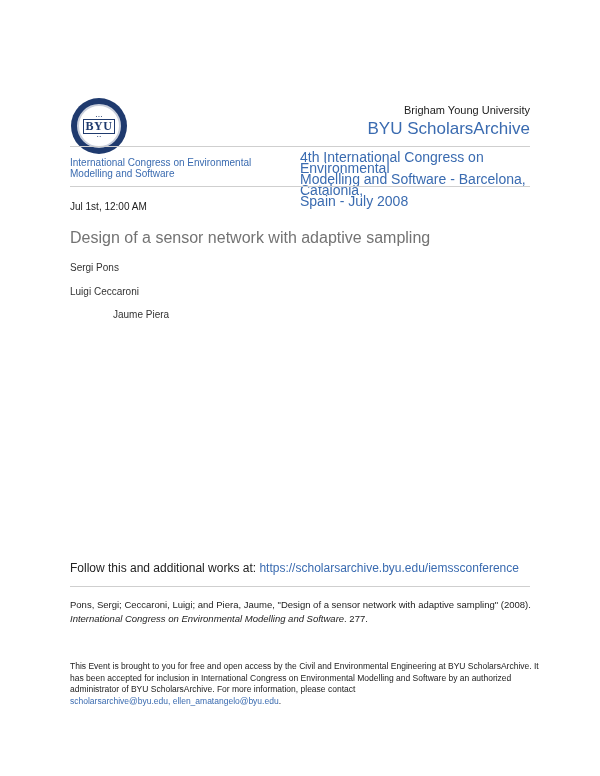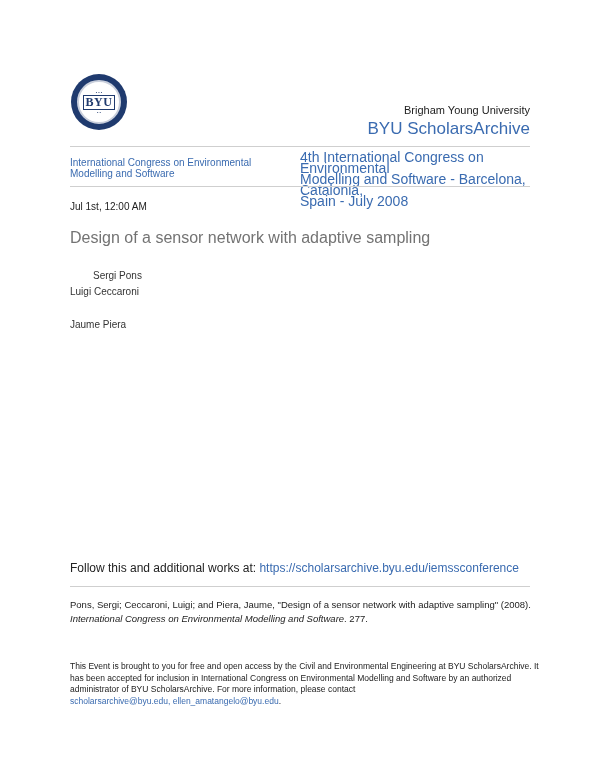--- a/index.html
+++ b/index.html
@@ -6,21 +6,21 @@
     html, body {
       width: 600px; height: 776px; background: #ffffff;
       font-family: "Liberation Sans", sans-serif;
       color: #222222;
       overflow: hidden;
     }
     .page { position: relative; width: 600px; height: 776px; }
 
     
     .logo {
-      position: absolute; left: 71px; top: 74px;
+      position: absolute; left: 71px; top: 98px;
       width: 56px; height: 56px; border-radius: 50%;
       background: #1f3a6e;
       display: flex; align-items: center; justify-content: center;
     }
     .logo .ring {
       width: 44px; height: 44px; border-radius: 50%;
       background: #ffffff; border: 2px solid #c9cfdc;
       display: flex; align-items: center; justify-content: center;
       flex-direction: column;
     }
@@ -62,23 +62,23 @@
       font-size: 10px; color: #222;
     }
     .title {
       position: absolute; left: 70px; top: 229px;
       font-size: 16px; color: #737373; font-weight: normal;
     }
     .author {
       position: absolute; left: 70px;
       font-size: 10px; color: #333;
     }
-    .author.a0 { top: 270px; margin-left: 23px; }
+    .author.a0 { top: 262px; }
     .author.a1 { top: 286px; }
-    .author.a2 { top: 319px; }
+    .author.a2 { top: 309px; margin-left: 43px; }
 
     .follow {
       position: absolute; left: 70px; top: 561px;
       font-size: 12px; color: #222; white-space: nowrap;
     }
     .follow a, .link { color: #3a6bb0; text-decoration: none; }
 
     .citation {
       position: absolute; left: 70px; top: 598px; width: 470px;
       font-size: 9.5px; line-height: 14px; color: #222;

